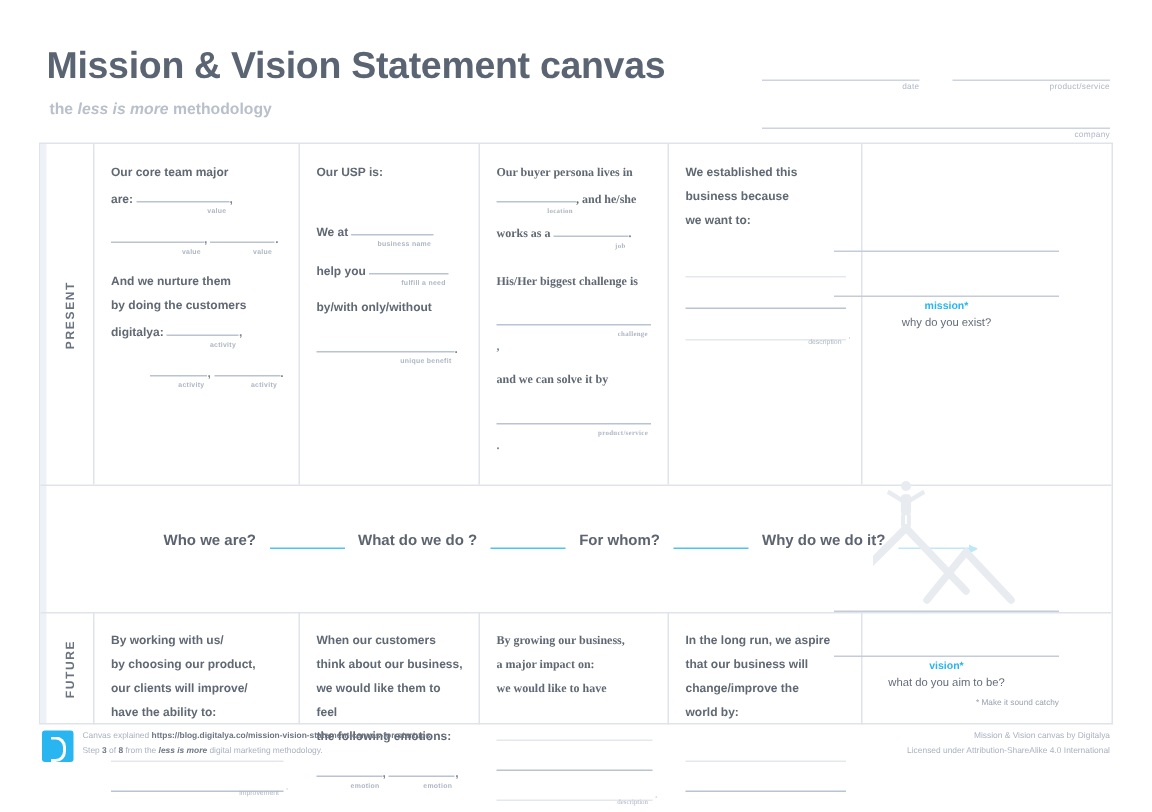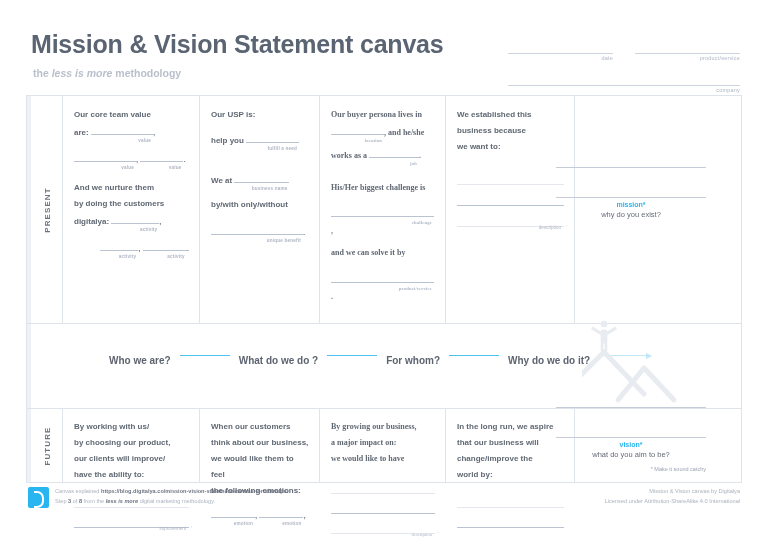--- a/index.html
+++ b/index.html
@@ -105,21 +105,21 @@
   .wide-line .star{
     position:absolute;right:-3px;top:10px;font-size:5px;color:#aeb6c4;
   }
 
   
   .arrowstrip{
     position:absolute;left:36px;top:227px;width:676px;height:85px;
   }
   .arrowrow{
     position:absolute;left:46px;top:32px;
-    display:flex;align-items:flex-start;gap:0px;
+    display:flex;align-items:flex-end;gap:0px;
   }
   .arrowrow .q{
     font-size:10px;font-weight:bold;color:#5d6470;white-space:nowrap;
   }
   .arrowrow .conn{
     width:50px;height:0;border-top:1.4px solid #4ec3ef;margin:0 9px;
   }
   .arrowrow .conn.fade{
     border-top-color:#bfe7f7;width:52px;position:relative;
   }
@@ -202,21 +202,21 @@
   <div class="sidecol side-present">
     <div class="vtext">PRESENT</div>
   </div>
   <div class="sidecol side-future">
     <div class="vtext">FUTURE</div>
   </div>
 
   <div class="row-present">
 
     <div class="cell c1">
-      <p>Our core team value</p>
+      <p>Our core team major</p>
       <p><span>are:</span>
         <span class="fill" style="width:62px">
           <span class="tag">value</span>
         </span><span class="comma">,</span>
       </p>
       <p style="margin-top:9px">
         <span class="fill" style="width:62px">
           <span class="tag">value</span>
         </span><span class="comma">,</span>
         <span class="fill" style="width:43px">
@@ -235,28 +235,28 @@
           <span class="tag">activity</span>
         </span><span class="comma">,</span>
         <span class="fill" style="width:44px">
           <span class="tag">activity</span>
         </span><span class="comma">.</span>
       </p>
     </div>
 
     <div class="cell c2">
       <p>Our USP is:</p>
+      <p style="margin-top:22px"><span>We at</span>
+        <span class="fill" style="width:55px">
+          <span class="tag">business name</span>
+        </span>
+      </p>
       <p style="margin-top:8px"><span>help you</span>
         <span class="fill" style="width:53px">
           <span class="tag">fulfill a need</span>
-        </span>
-      </p>
-      <p style="margin-top:22px"><span>We at</span>
-        <span class="fill" style="width:55px">
-          <span class="tag">business name</span>
         </span>
       </p>
       <p style="margin-top:8px">by/with only/without</p>
       <p style="margin-top:10px">
         <span class="fill" style="width:92px">
           <span class="tag">unique benefit</span>
         </span><span class="comma">.</span>
       </p>
     </div>
 

